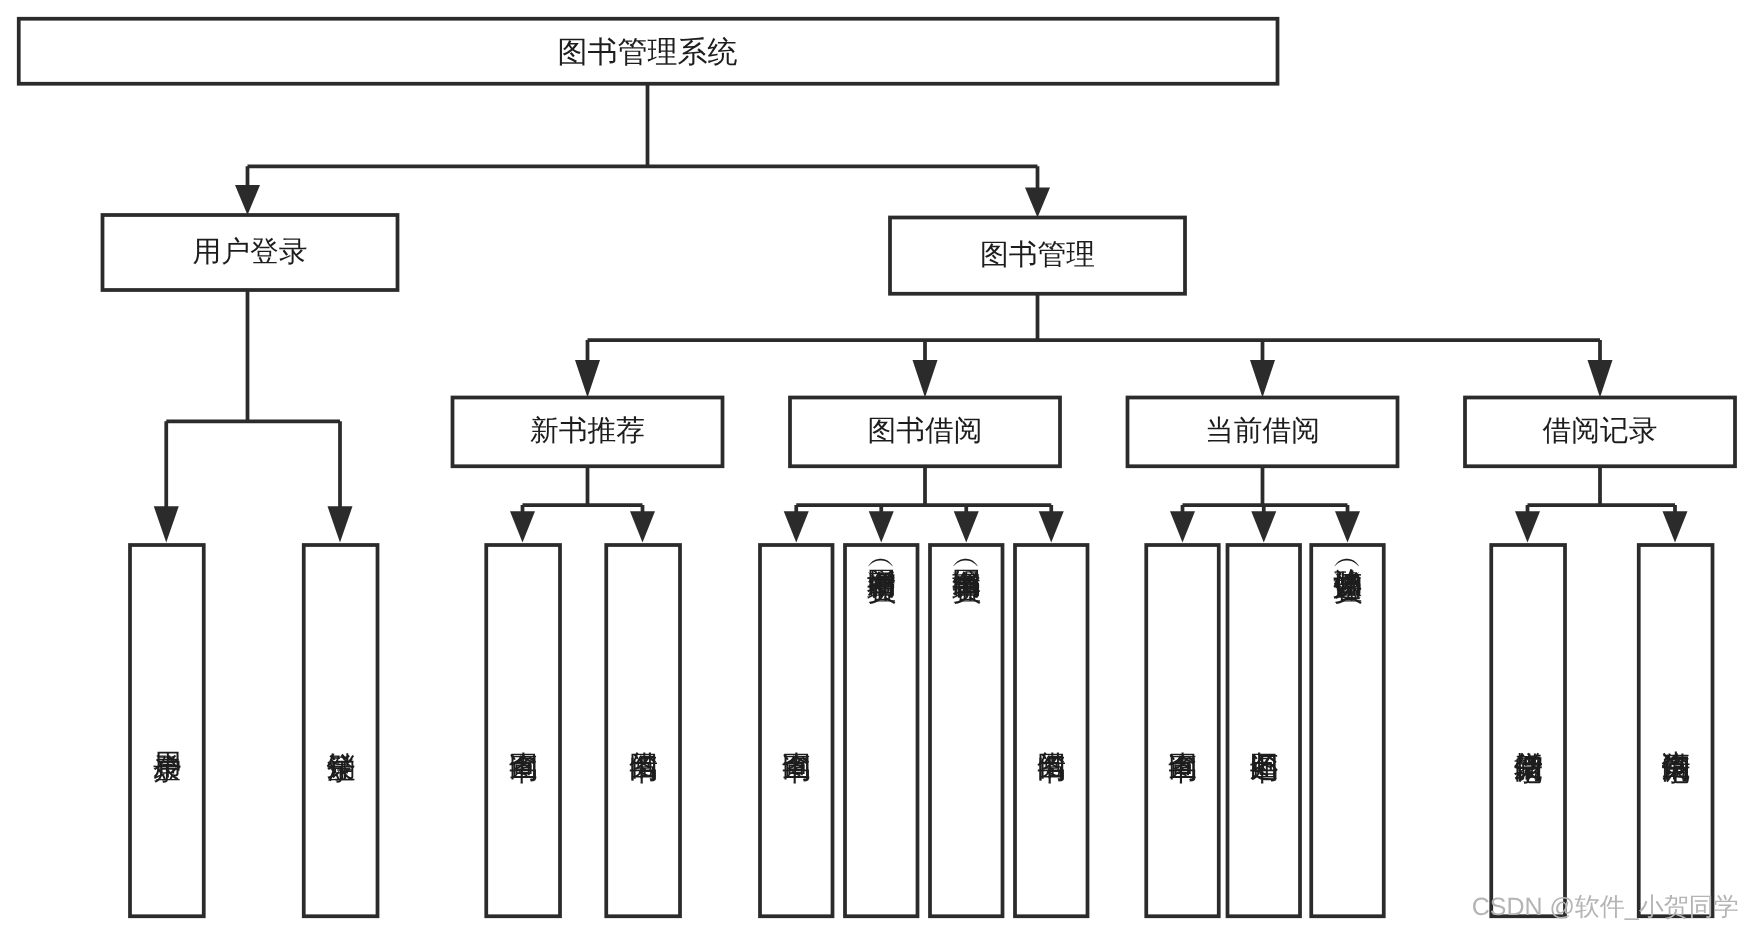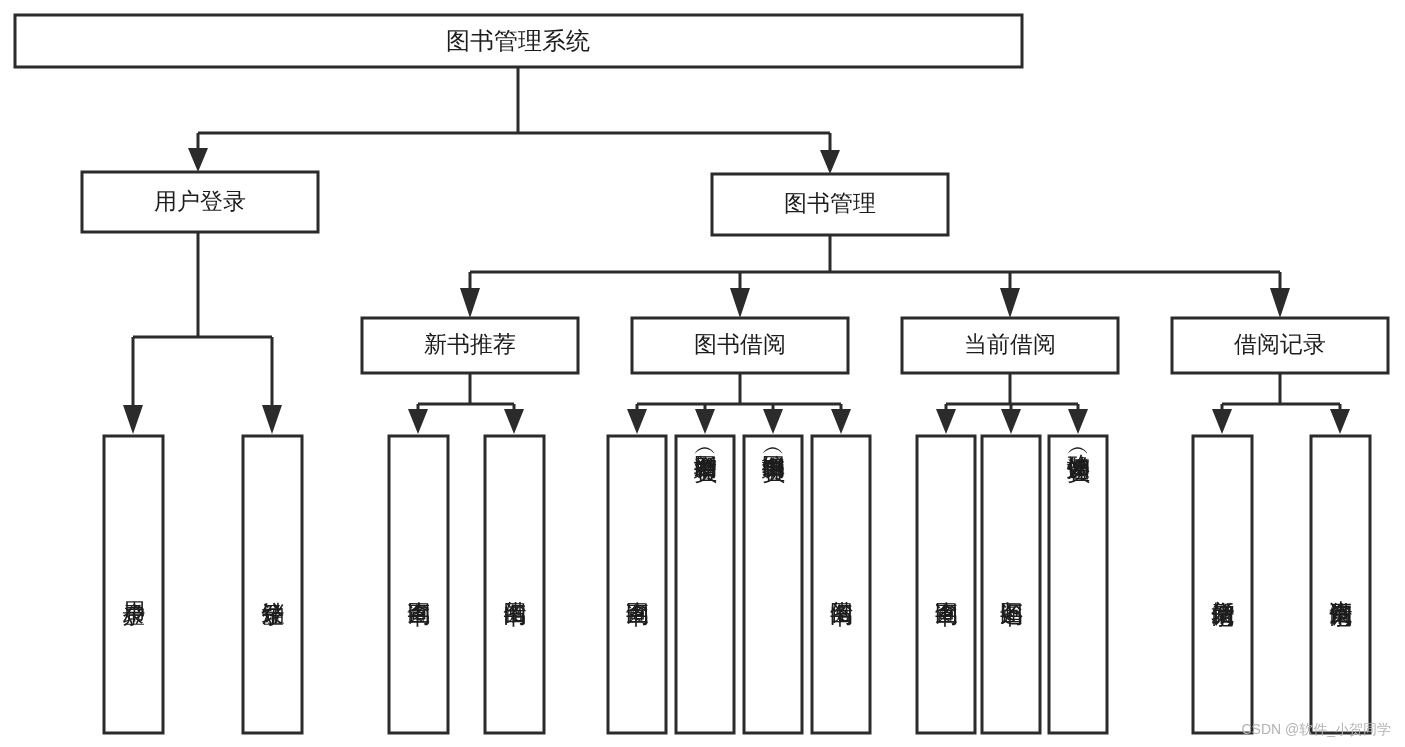--- a/index.html
+++ b/index.html
@@ -70,21 +70,21 @@
     text-orientation: upright;
     letter-spacing: 1px;
     white-space: pre;
     text-align: center;
   }
   .watermark {
     position: absolute;
     right: 14px;
     bottom: 8px;
     font-family: "Liberation Sans", "DejaVu Sans", sans-serif;
-    font-size: 14px;
+    font-size: 20px;
     color: #b4b4b4;
     white-space: nowrap;
     pointer-events: none;
   }
 </style>
 </head>
 <body>
 
 <div id="diagram-root">
 

